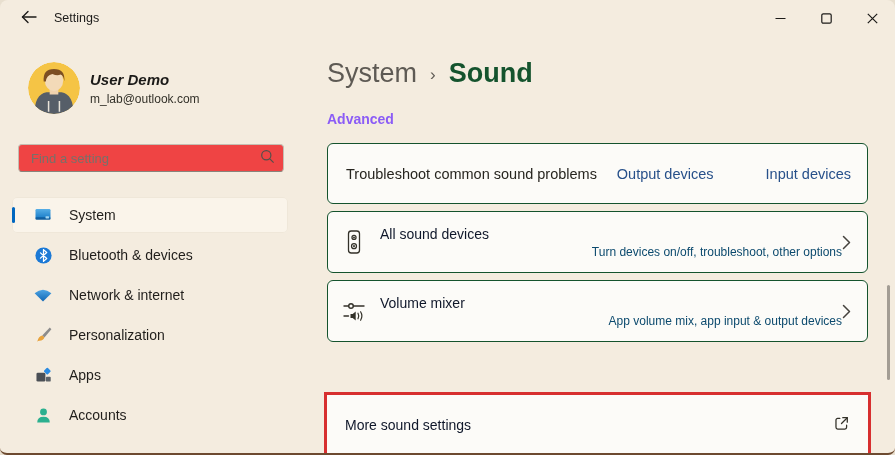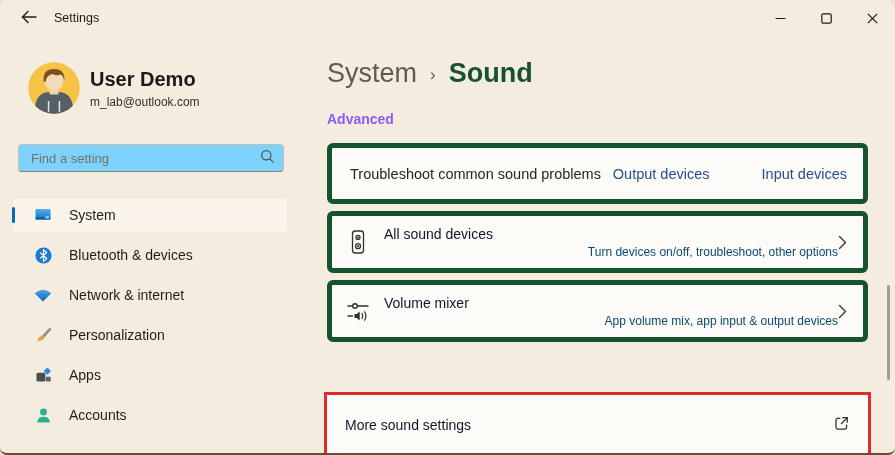--- a/index.html
+++ b/index.html
@@ -19,26 +19,26 @@
   .back-btn { width:30px; height:24px; margin-left:14px; background:transparent; border:none; display:flex; align-items:center; justify-content:center; cursor:pointer; }
   .tb-title { margin-left:10px; font-size:12.5px; color:#1c1b19; }
   .win-controls { position:absolute; right:0; top:0; height:36px; display:flex; }
   .win-btn { width:46px; height:36px; border:none; background:transparent; display:flex; align-items:center; justify-content:center; cursor:pointer; }
 
   
   .sidebar { position:absolute; left:0; top:36px; width:300px; bottom:0; }
   .profile { position:absolute; left:28px; top:26px; display:flex; align-items:center; }
   .avatar { width:52px; height:52px; border-radius:50%; overflow:hidden; flex:0 0 auto; }
   .profile-text { margin-left:10px; }
-  .profile-name { font-size:20px; font-weight:700; color:#1b1a18; }
+  .profile-name { font-size:15px; font-weight:700; color:#1b1a18;font-style:italic; }
   .profile-email { font-size:12px; color:#333129; margin-top:4px; }
 
   .search-box {
     position:absolute; left:18px; top:108px; width:266px; height:28px;
-    background:#7dd3fc; border:1px solid #c4beb2; border-bottom:1px solid #89837a;
+    background:#ef4444; border:1px solid #c4beb2; border-bottom:1px solid #89837a;
     border-radius:4px; display:flex; align-items:center; padding:0 8px 0 12px;
   }
   .search-box input {
     flex:1; border:none; outline:none; background:transparent;
     font-size:13px; color:#1b1a18; font-family:inherit;
   }
   .search-box input::placeholder { color:#76716a; }
 
   .nav { position:absolute; left:12px; right:12px; top:161px; }
   .nav-item {
@@ -57,21 +57,21 @@
   .main { position:absolute; left:300px; top:36px; right:0; bottom:0; }
   .breadcrumb { position:absolute; left:27px; top:22px; display:flex; align-items:center; }
   .crumb-parent { font-size:27px; font-weight:400; color:#5e5a54; }
   .crumb-sep { font-size:17px; color:#5e5a54; margin:3px 13px 0 13px; }
   .crumb-current { font-size:27px; font-weight:700; color:#14532d; }
 
   .section-label { position:absolute; left:27px; top:75px; font-size:14px; font-weight:700; color:#8b5cf6; }
 
   .cards { position:absolute; left:27px; top:107px; width:541px; }
   .card {
-    background:#fcfbf8; border:5px solid #14532d; border-radius:6px;
+    background:#fcfbf8; border:1px solid #14532d; border-radius:6px;
     display:flex; align-items:center;
   }
   .card-troubleshoot { height:61px; padding:0 16px 0 18px; }
   .card-troubleshoot .tlabel { flex:1; font-size:14.5px; color:#27251f; }
   .tlinks { display:flex; gap:52px; }
   .tlink { background:none; border:none; font-family:inherit; font-size:14.5px; color:#27508a; cursor:pointer; padding:0; }
 
   .card-row { height:62px; margin-top:7px; padding:0 16px 0 14px; cursor:pointer; }
   .row-icon { width:24px; height:30px; display:flex; align-items:center; justify-content:center; flex:0 0 auto; }
   .row-text { margin-left:14px; flex:1; }

